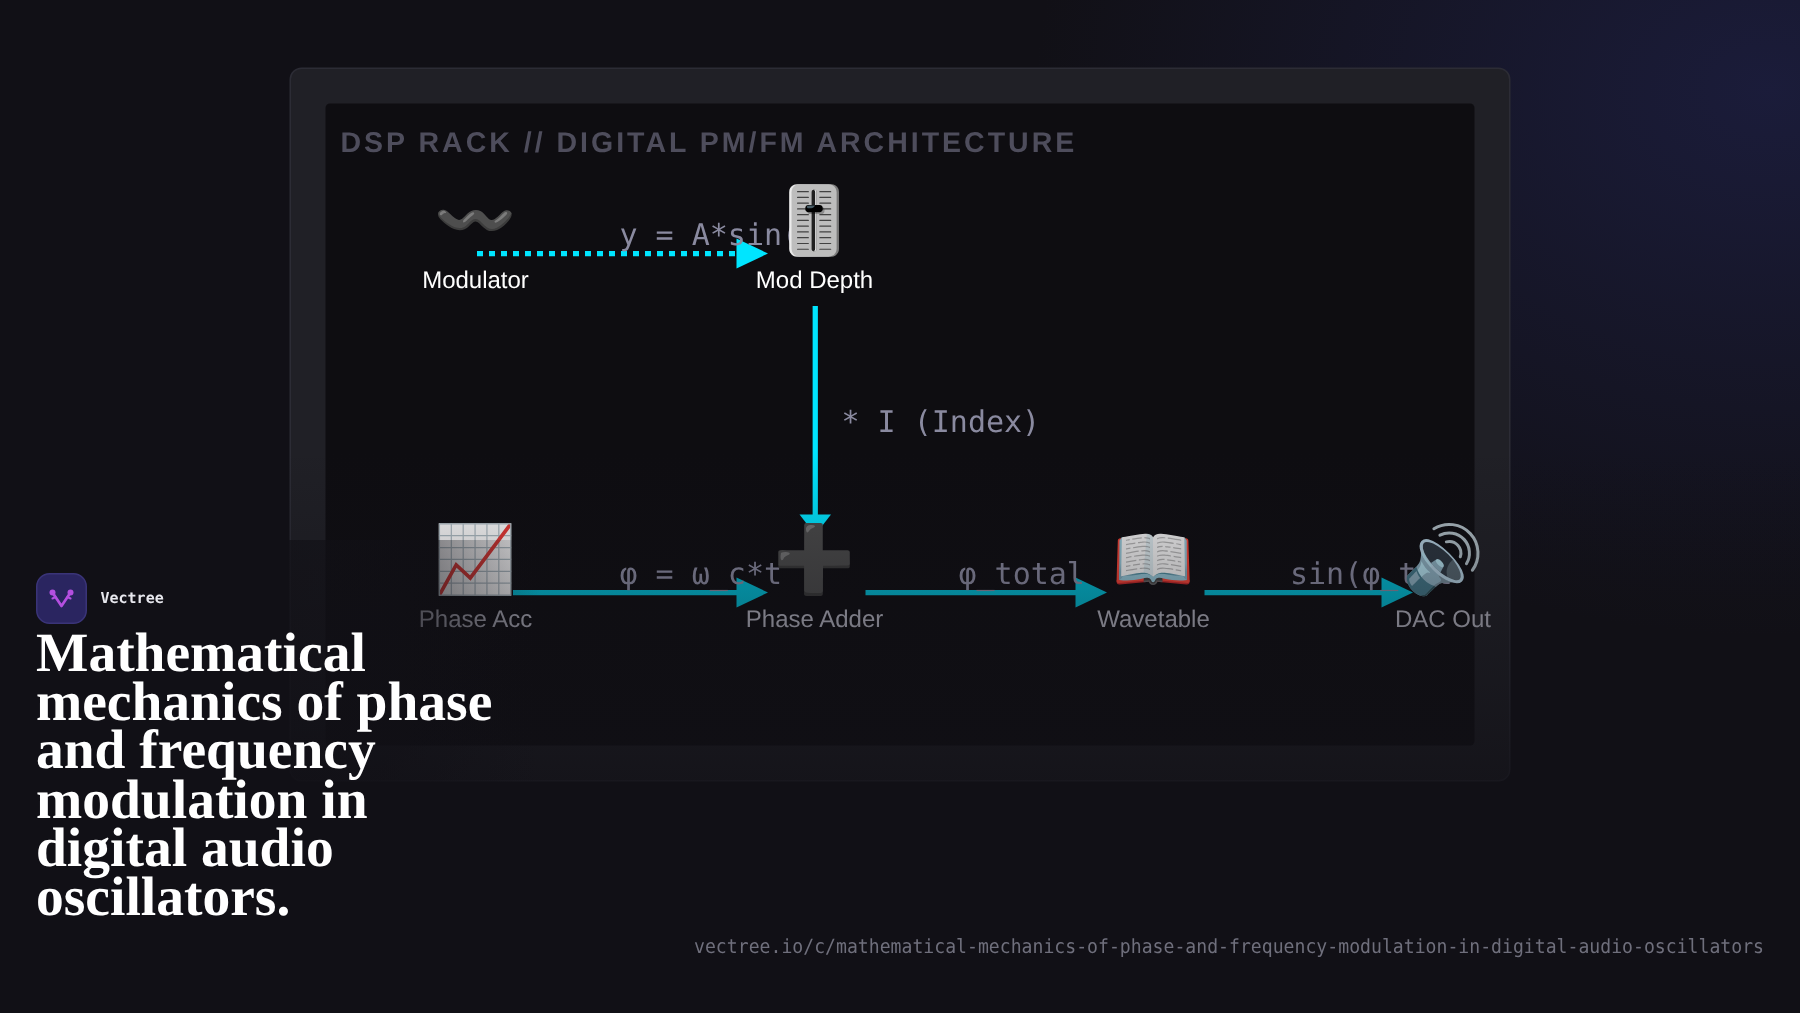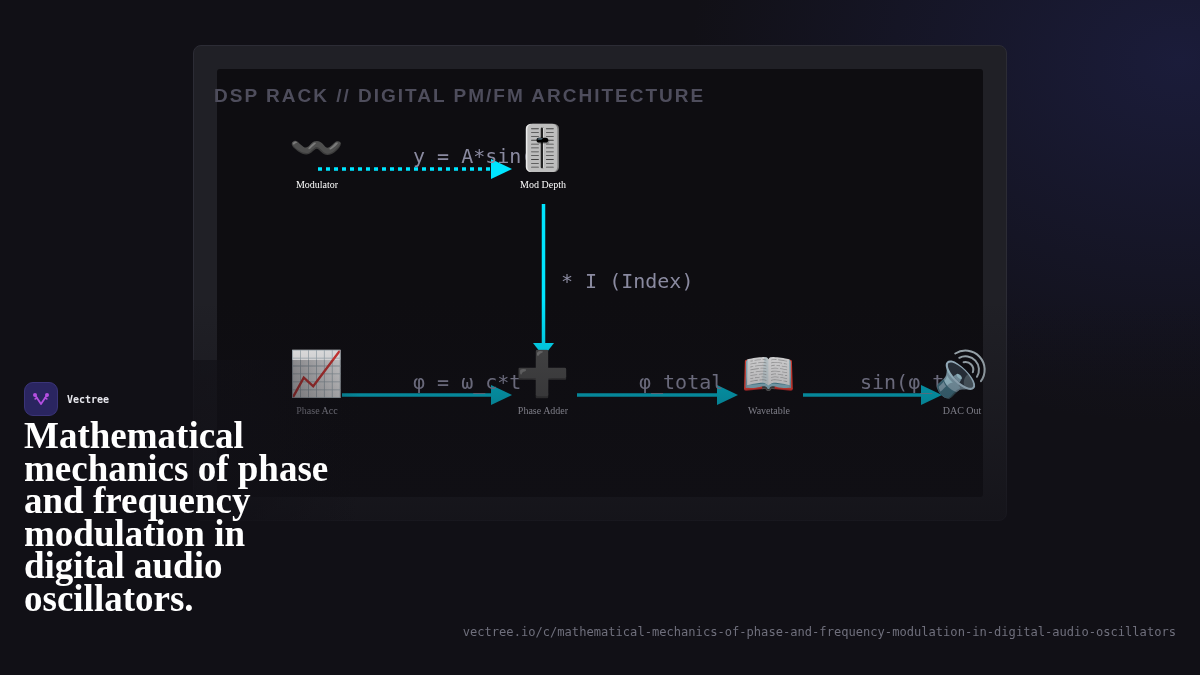--- a/index.html
+++ b/index.html
@@ -30,38 +30,38 @@
     position: absolute; left: 0; top: 300px; width: 1200px; height: 375px;
     background: linear-gradient(to bottom, rgba(17,16,22,0) 0%, rgba(17,16,22,0.55) 45%, rgba(17,16,22,0.95) 75%, #111016 100%);
     pointer-events: none;
   }
   .left-fade {
     position: absolute; left: 0; top: 360px; width: 360px; height: 315px;
     background: linear-gradient(to right, rgba(17,16,22,0.95), rgba(17,16,22,0.6) 70%, rgba(17,16,22,0));
     pointer-events: none;
   }
   .rack-title {
-    position: absolute; left: 214px; top: 85px;
+    position: absolute; left: 227px; top: 85px;
     font-family: "Liberation Sans", sans-serif;
     font-weight: bold; font-size: 19px; letter-spacing: 2px;
     color: #4e4d5c;
   }
   svg.wires { position: absolute; left: 0; top: 0; }
   .formula {
     position: absolute;
     font-family: "DejaVu Sans Mono", monospace;
     font-size: 20px; color: #8a8aa0;
     white-space: nowrap;
   }
   .node { position: absolute; width: 120px; text-align: center; }
   .node-icon {
     display: block; font-size: 44px; line-height: 50px; height: 50px;
   }
   .node-label {
-    display: block; font-size: 10px; margin-top: 6px; white-space: nowrap; font-family: Liberation Serif, serif;
+    display: block; font-size: 16px; margin-top: 6px; white-space: nowrap;
   }
   .node-label.bright { color: #ffffff; }
   .node-label.dim { color: #b8b8c4; }
 
   .brand {
     position: absolute; left: 24px; top: 382px;
     display: flex; align-items: center; gap: 9px;
   }
   .brand-logo {
     width: 34px; height: 34px; border-radius: 9px;

